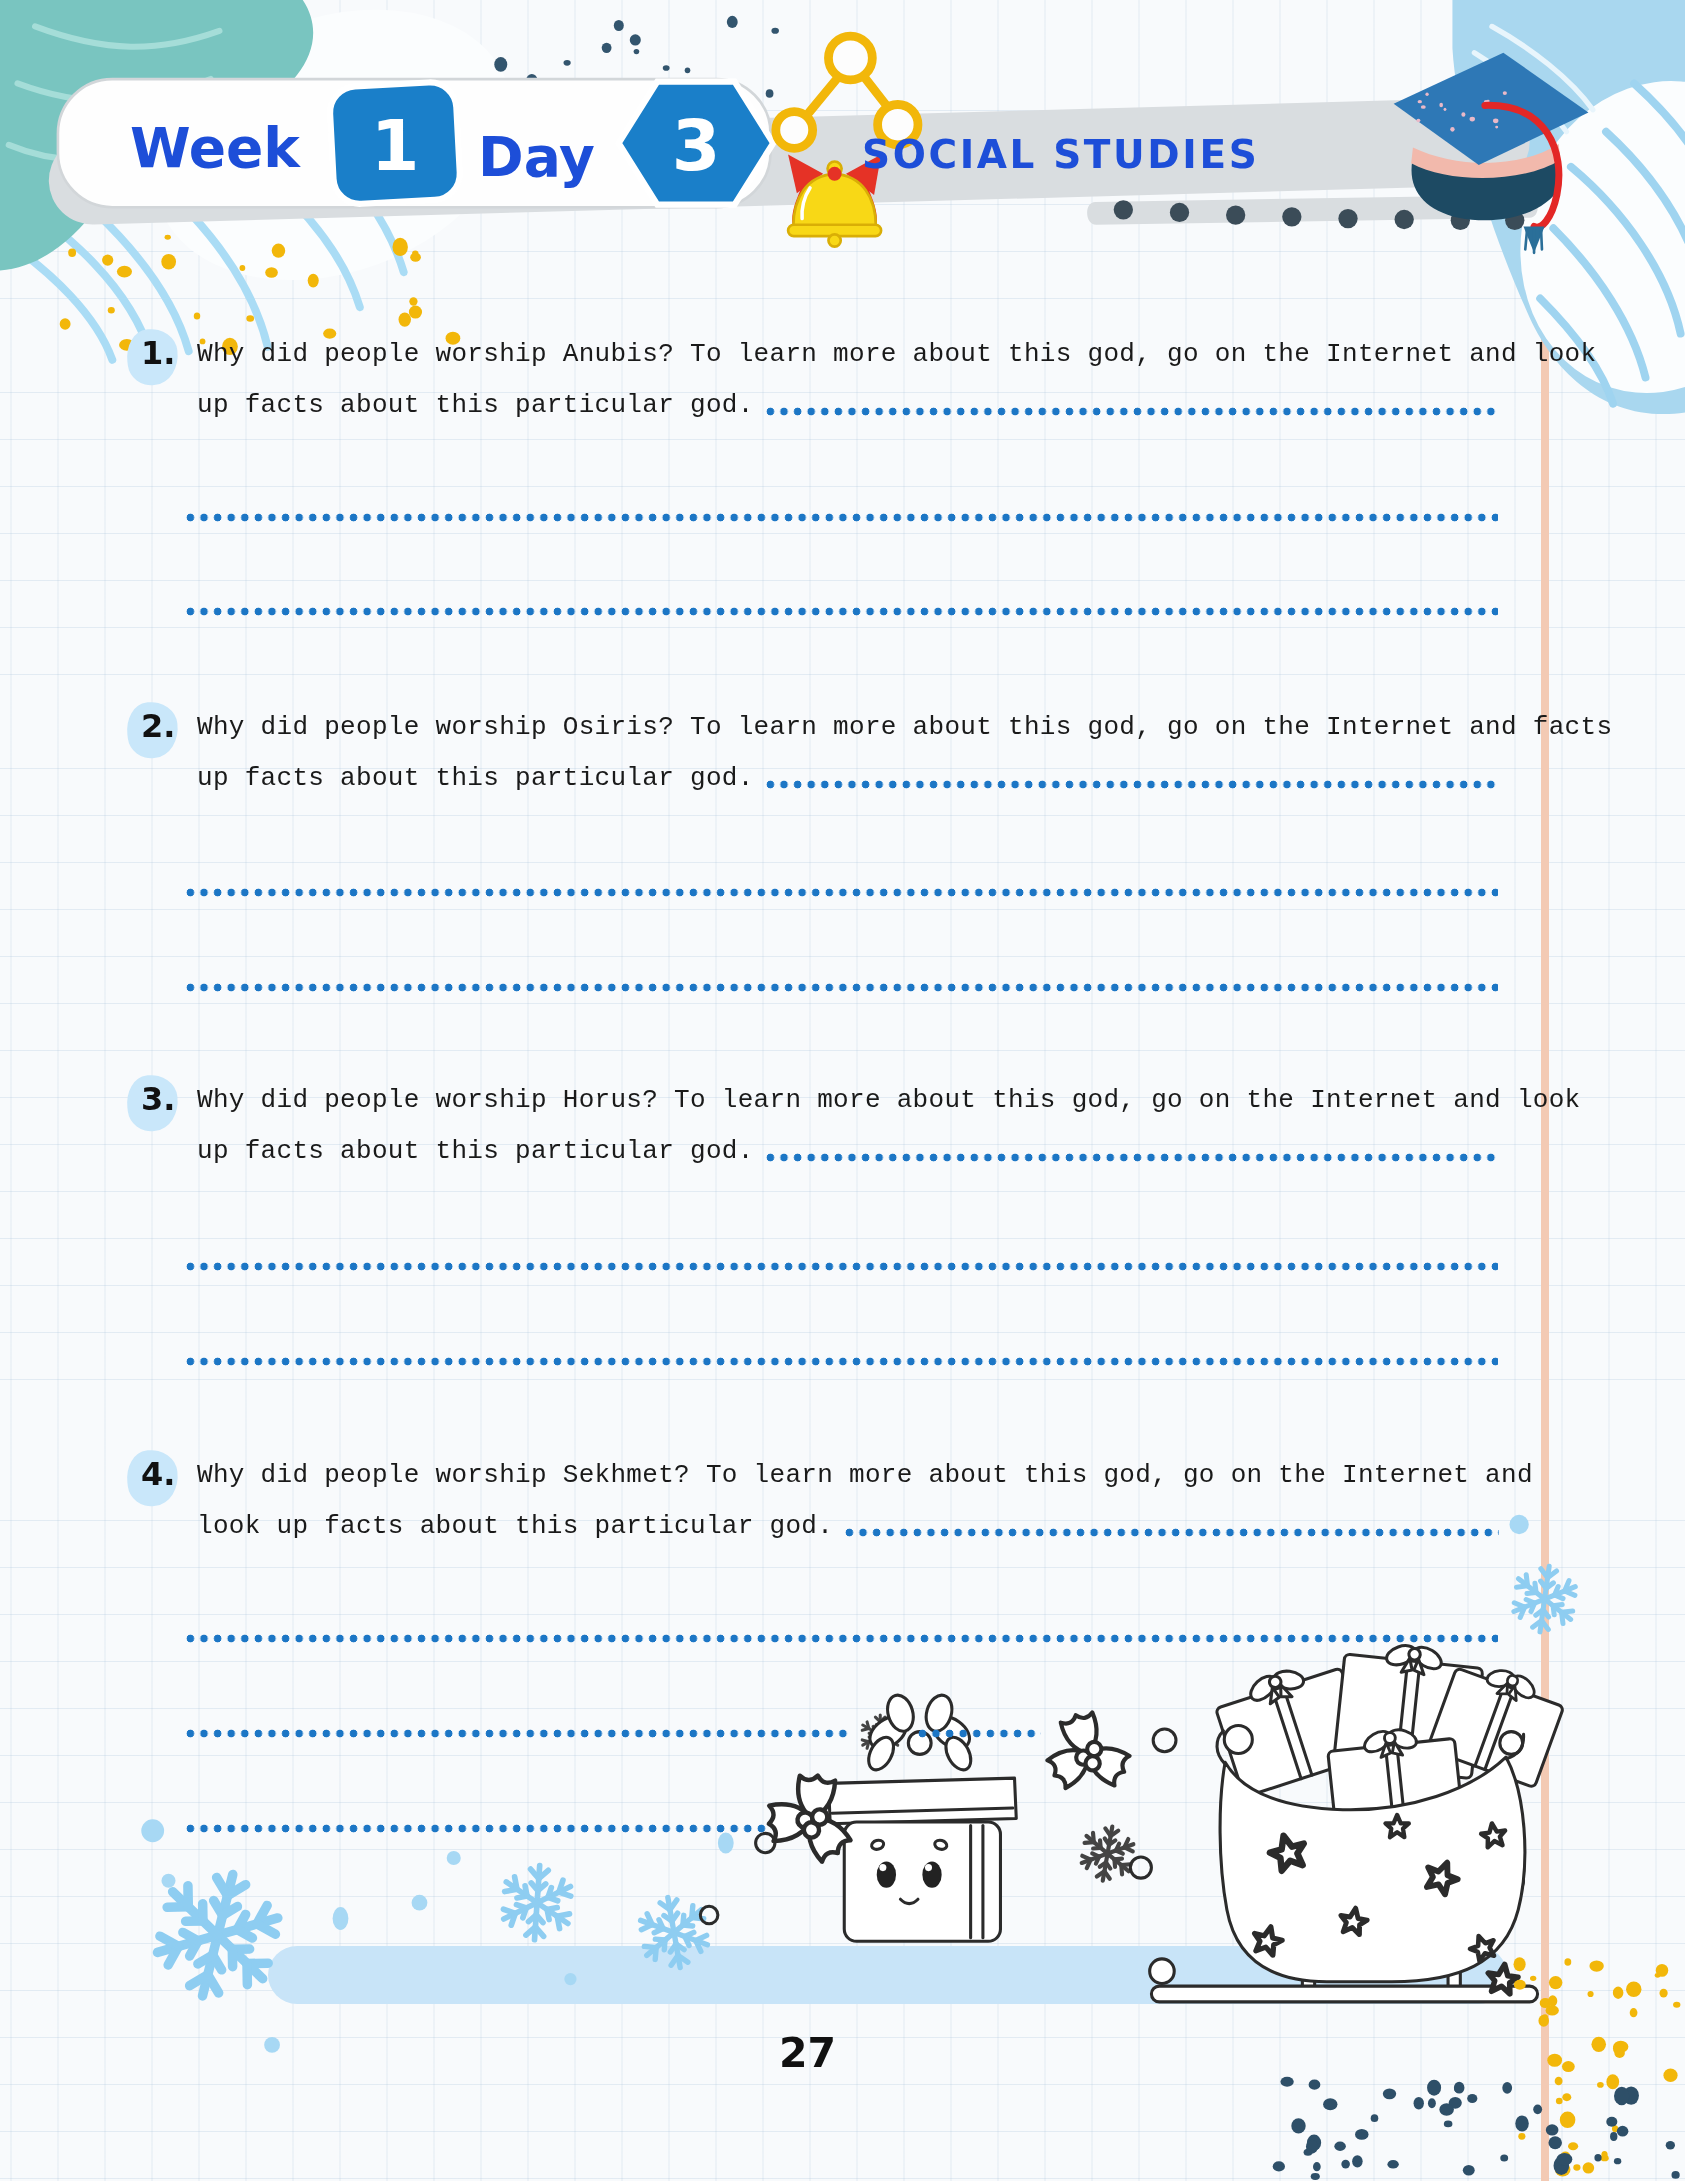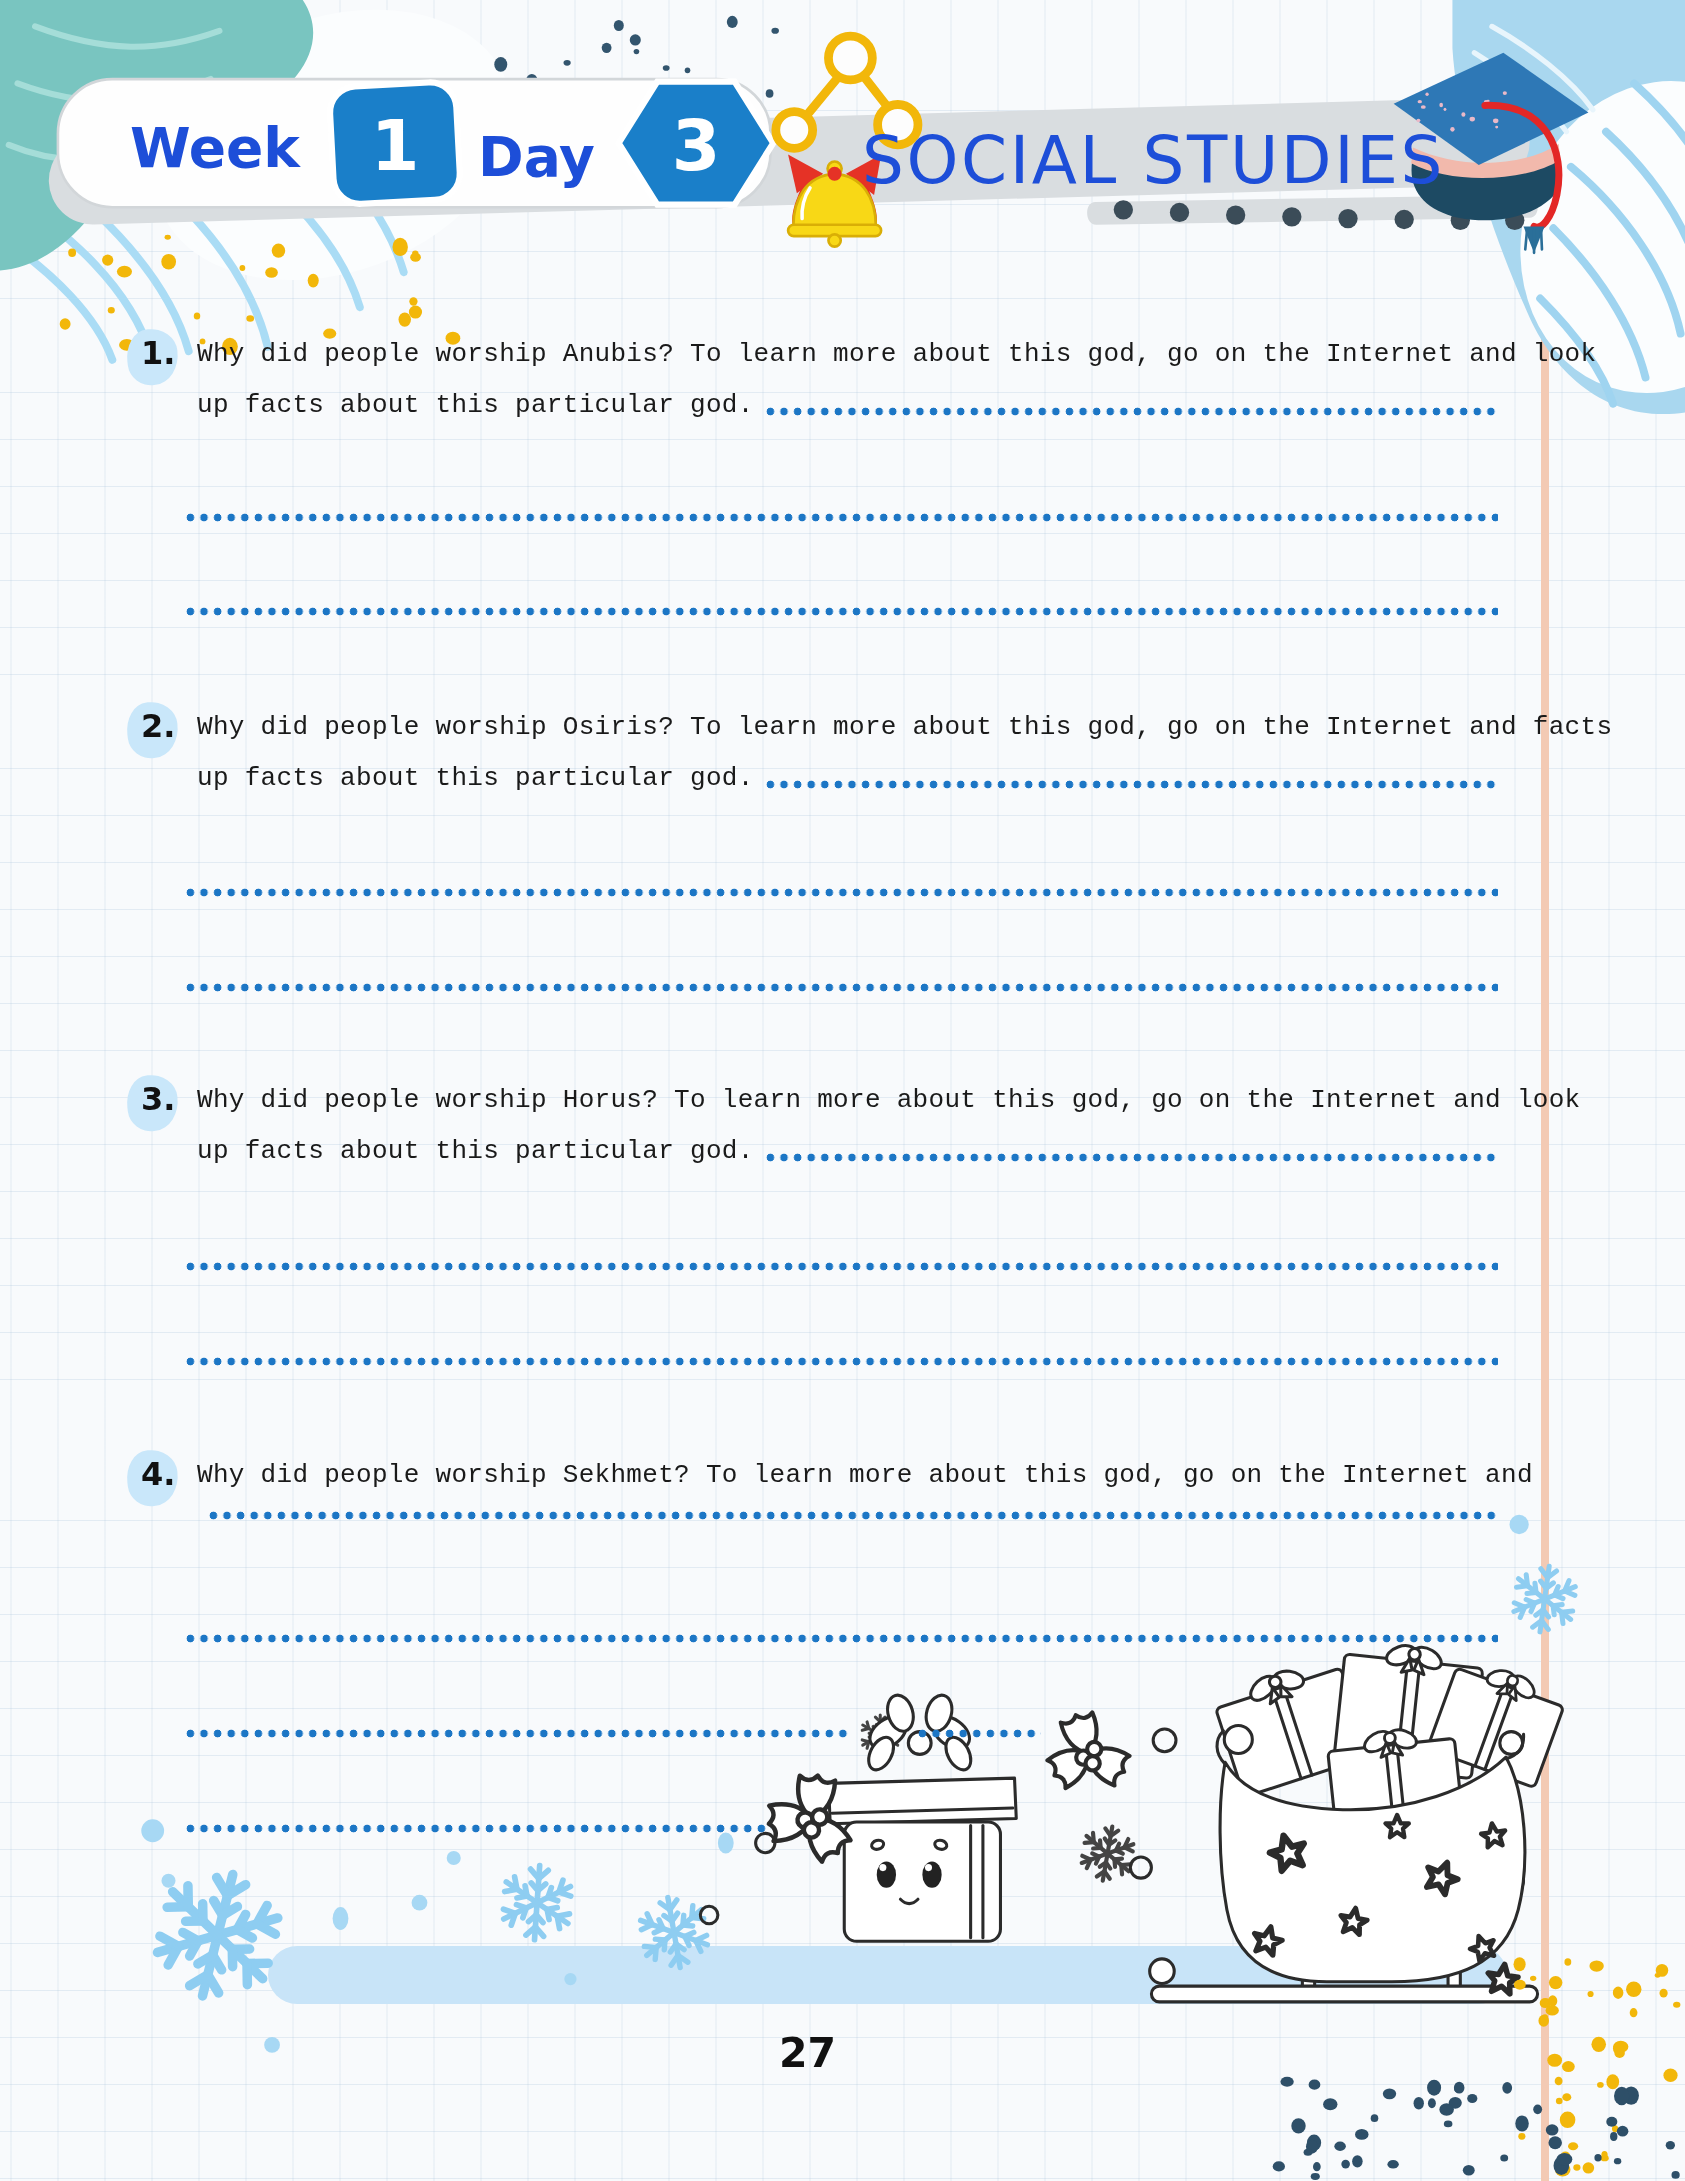--- a/index.html
+++ b/index.html
@@ -21,21 +21,21 @@
   
   #deco{left:0;top:0;z-index:1;pointer-events:none;}
   .cb{fill:#ffffff;stroke:#2b2b2b;stroke-width:3.5;stroke-linejoin:round;}
   .cbn{fill:none;stroke:#2b2b2b;stroke-width:3.5;stroke-linecap:round;stroke-linejoin:round;}
   
   .htext{z-index:2;color:#1d4ed8;font-weight:700;white-space:nowrap;}
   #week-label{left:130px;top:116px;font-size:55px;}
   #day-label{left:478px;top:125px;font-size:55px;}
   #week-number{left:332px;top:105px;width:126px;text-align:center;font-size:70px;color:#fff;font-weight:700;}
   #day-number{left:619px;top:105px;width:154px;text-align:center;font-size:70px;color:#fff;font-weight:700;}
-  #subject-title{left:862px;top:122px;font-size:66px;font-weight:400;letter-spacing:2.6px;}
+  #subject-title{left:862px;top:132px;font-size:39px;font-weight:700;letter-spacing:2.6px;}
   
   .q{position:absolute;left:130px;width:1375px;z-index:2;}
   .q .badge{position:absolute;left:-3.5px;top:-5.3px;width:51px;height:56px;background:#c9e7fa;
      border-radius:46% 54% 52% 48% / 55% 45% 58% 42%;transform:rotate(-7deg);}
   .q .num{position:absolute;left:5.3px;top:0px;width:46px;text-align:center;font-size:32px;font-weight:700;color:#111;z-index:2;}
   .qtext{font-size:26px;color:#1a1a1a;letter-spacing:0.3px;white-space:nowrap;font-family:Liberation Mono, monospace;}
   .q .l1{position:absolute;left:67px;top:5.3px;}
   .q .l2row{position:absolute;left:67px;top:56px;width:1302px;display:flex;align-items:flex-end;text-align:center;}
   .dotline{height:8.8px;background-image:radial-gradient(circle at 4.4px 4.4px,#1c76c5 3.5px,rgba(0,0,0,0) 4.1px);
      background-size:13.6px 8.8px;background-repeat:repeat-x;}
@@ -506,20 +506,21 @@
   </div>
 </div>
 <div class="dotline answer-line" style="left:186px;top:1262px;width:1312px"></div>
 <div class="dotline answer-line" style="left:186px;top:1357px;width:1312px"></div>
 
 <div class="q" style="top:1455px">
   <div class="badge"></div>
   <div class="num">4.</div>
   <div class="qtext l1">Why did people worship Sekhmet? To learn more about this god, go on the Internet and</div>
   <div class="l2row">
+    <span class="qtext">look up facts about this particular god.</span>
     <div class="dotline"></div>
   </div>
 </div>
 <div class="dotline answer-line" style="left:186px;top:1634px;width:1312px"></div>
 <div class="dotline answer-line" style="left:186px;top:1729px;width:662px"></div>
 <div class="dotline answer-line" style="left:918px;top:1729px;width:123px"></div>
 <div class="dotline answer-line" style="left:186px;top:1824px;width:585px"></div>
 
 <div class="abs" id="page-number">27</div>
 

